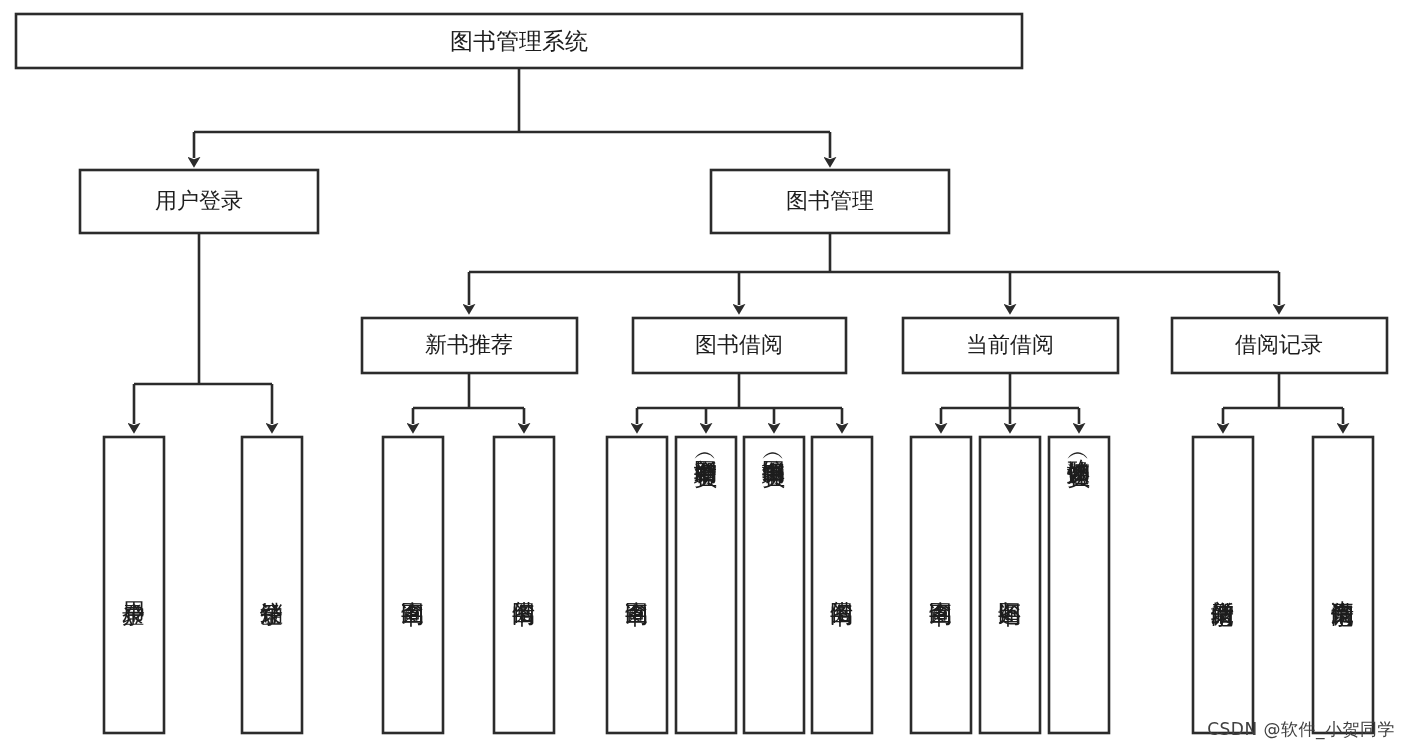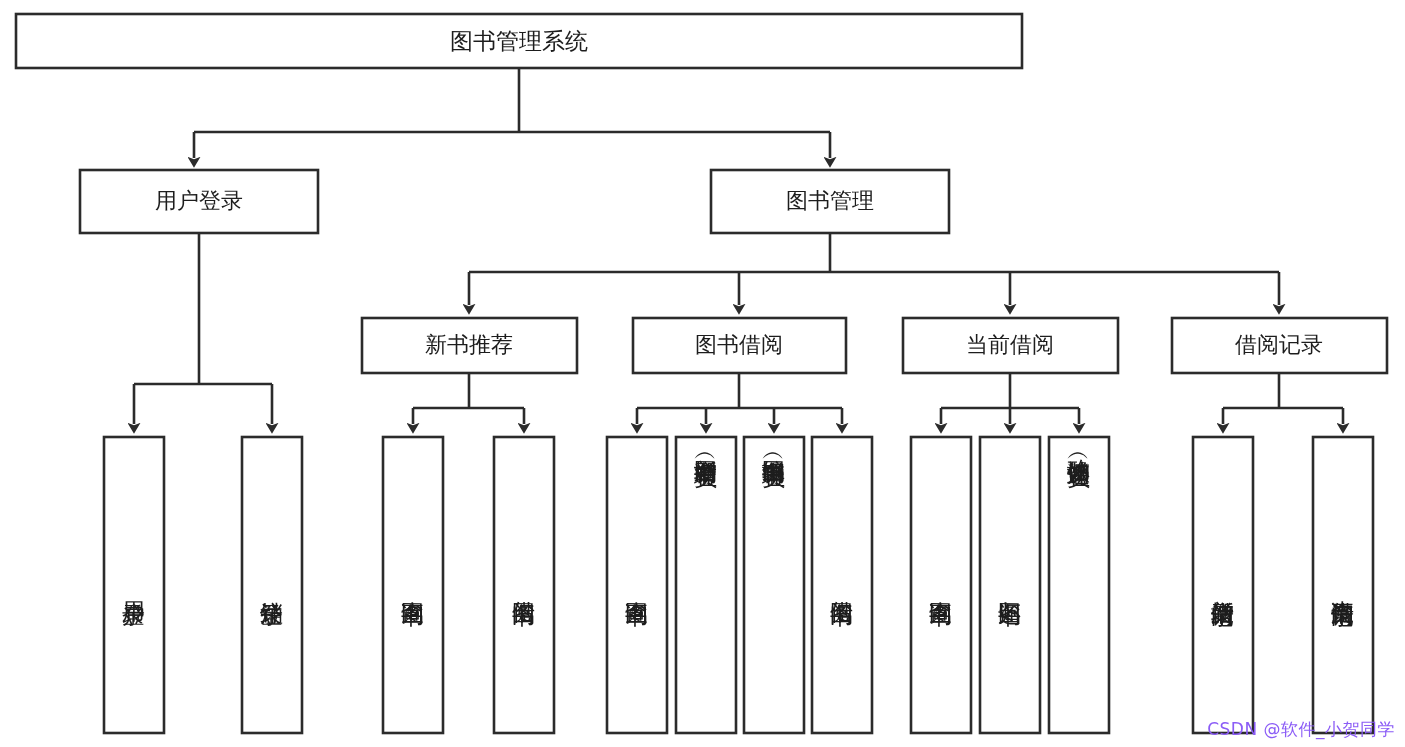--- a/index.html
+++ b/index.html
@@ -30,21 +30,21 @@
     stroke-linecap:butt;
     stroke-linejoin:miter;
   }
   .arrow-head{fill:#2b2b2b;}
   .watermark{
     position:absolute;
     right:10px;
     bottom:6px;
     font-family:"DejaVu Sans","Liberation Sans",sans-serif;
     font-size:17px;
-    color:#8b5cf6;
+    color:#404040;
     white-space:nowrap;
     letter-spacing:0.5px;
     pointer-events:none;
   }
 </style>
 </head>
 <body>
 
 <div id="diagram-root">
 

